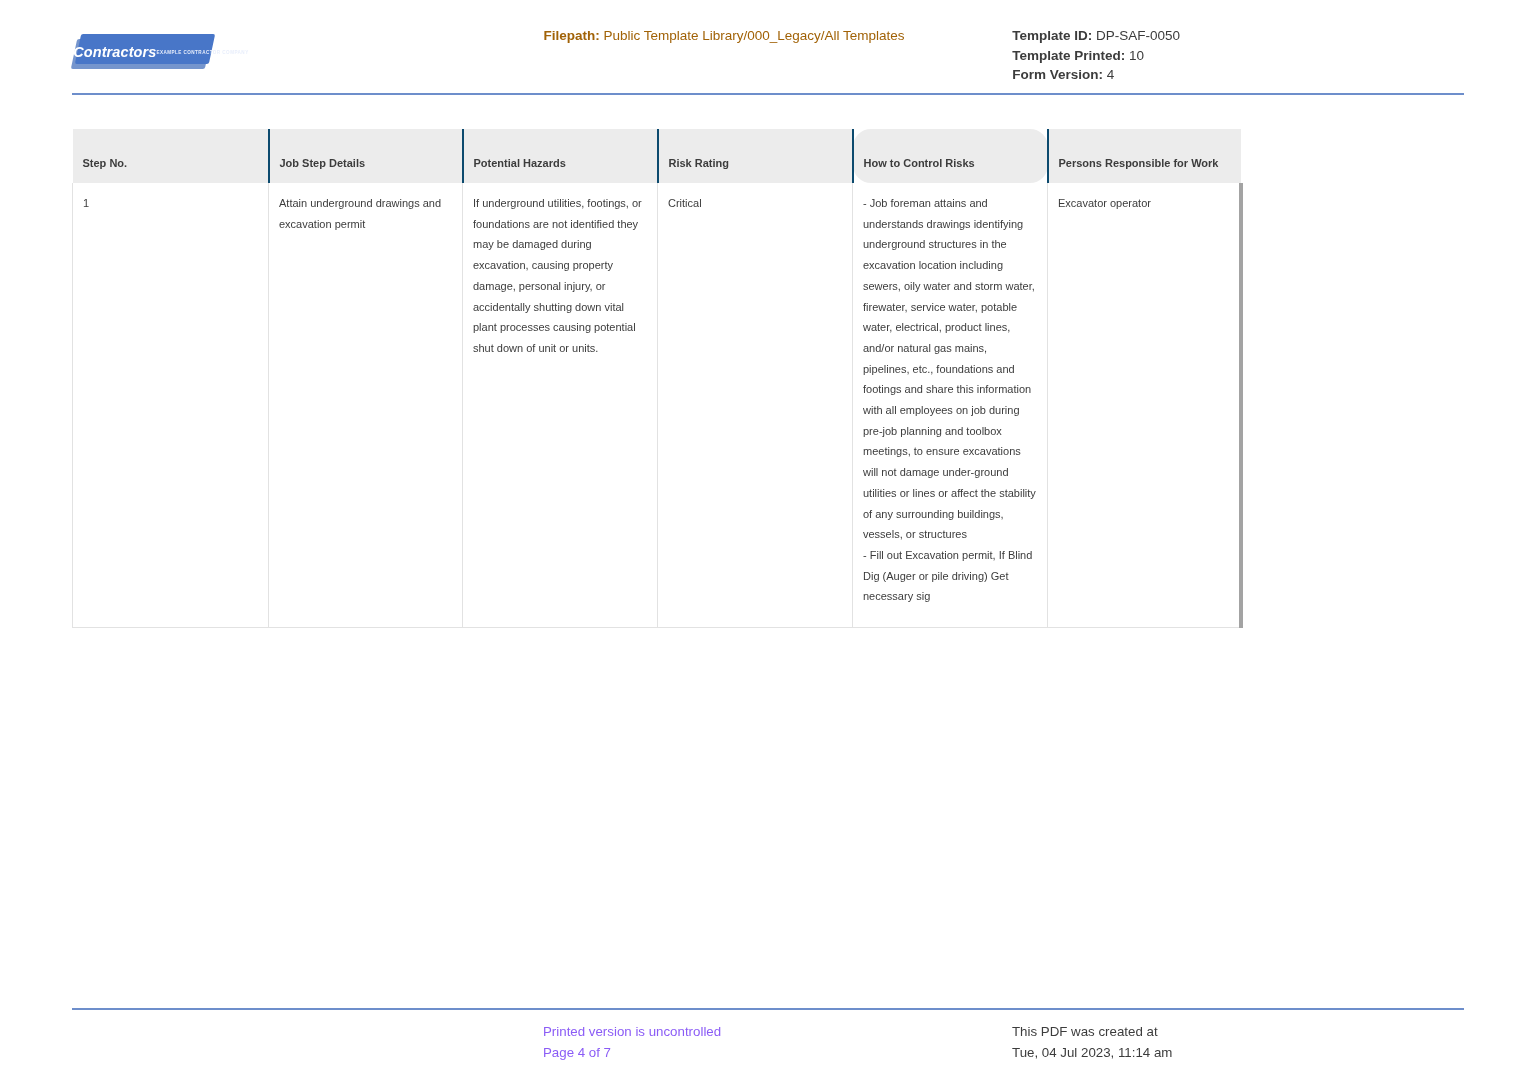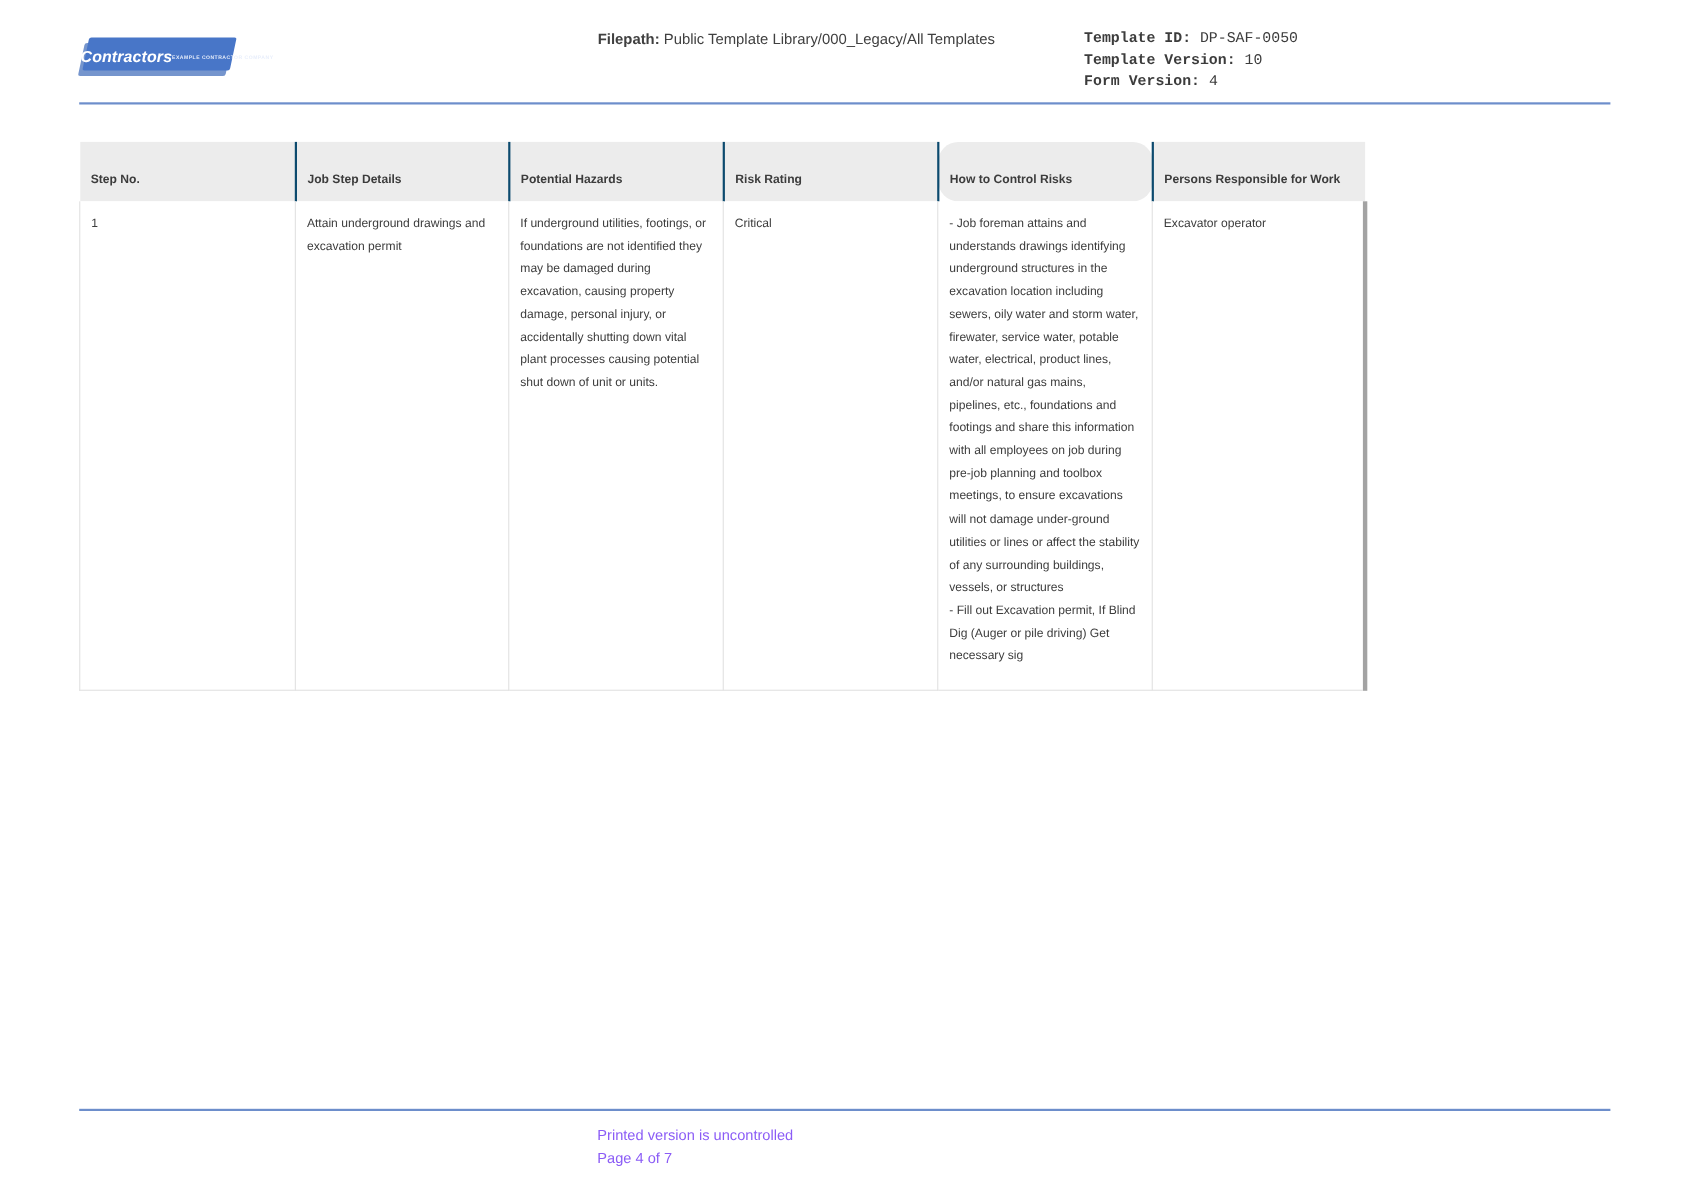--- a/index.html
+++ b/index.html
@@ -91,33 +91,32 @@
   }
 
   .filepath {
     position: absolute;
     left: 0;
     top: 26px;
     width: 1448px;
     text-align: center;
     font-size: 13.5px;
     line-height: 19px;
-    color: #404040;
+    color: #a16207;
   }
   .filepath b { font-weight: bold; }
 
   .meta {
     position: absolute;
     right: 356px;
     top: 26px;
     font-size: 13.5px;
     line-height: 19.5px;
     color: #3c3c3c;
     white-space: nowrap;
-    font-family: Liberation Mono, monospace;
   }
   .meta-row { display: block; }
   .meta-row b { font-weight: bold; }
 
   .rule-top {
     position: absolute;
     left: 72px;
     top: 93px;
     width: 1392px;
     height: 2px;
@@ -222,21 +221,21 @@
       <b>Filepath:</b>
       <span>Public Template Library/000_Legacy/All Templates</span>
     </div>
 
     <div class="meta">
       <span class="meta-row">
         <b>Template ID:</b>
         <span>DP-SAF-0050</span>
       </span>
       <span class="meta-row">
-        <b>Template Version:</b>
+        <b>Template Printed:</b>
         <span>10</span>
       </span>
       <span class="meta-row">
         <b>Form Version:</b>
         <span>4</span>
       </span>
     </div>
   </div>
 
   <div class="rule-top"></div>
@@ -277,14 +276,18 @@
     </tbody>
   </table>
 
   <div class="rule-bottom"></div>
 
   <div class="footer-left">
     <span class="footer-line">Printed version is uncontrolled</span>
     <span class="footer-line">Page 4 of 7</span>
   </div>
 
+  <div class="footer-right">
+    <span class="footer-line">This PDF was created at</span>
+    <span class="footer-line">Tue, 04 Jul 2023, 11:14 am</span>
+  </div>
 
 </div>
 
 </body></html>

